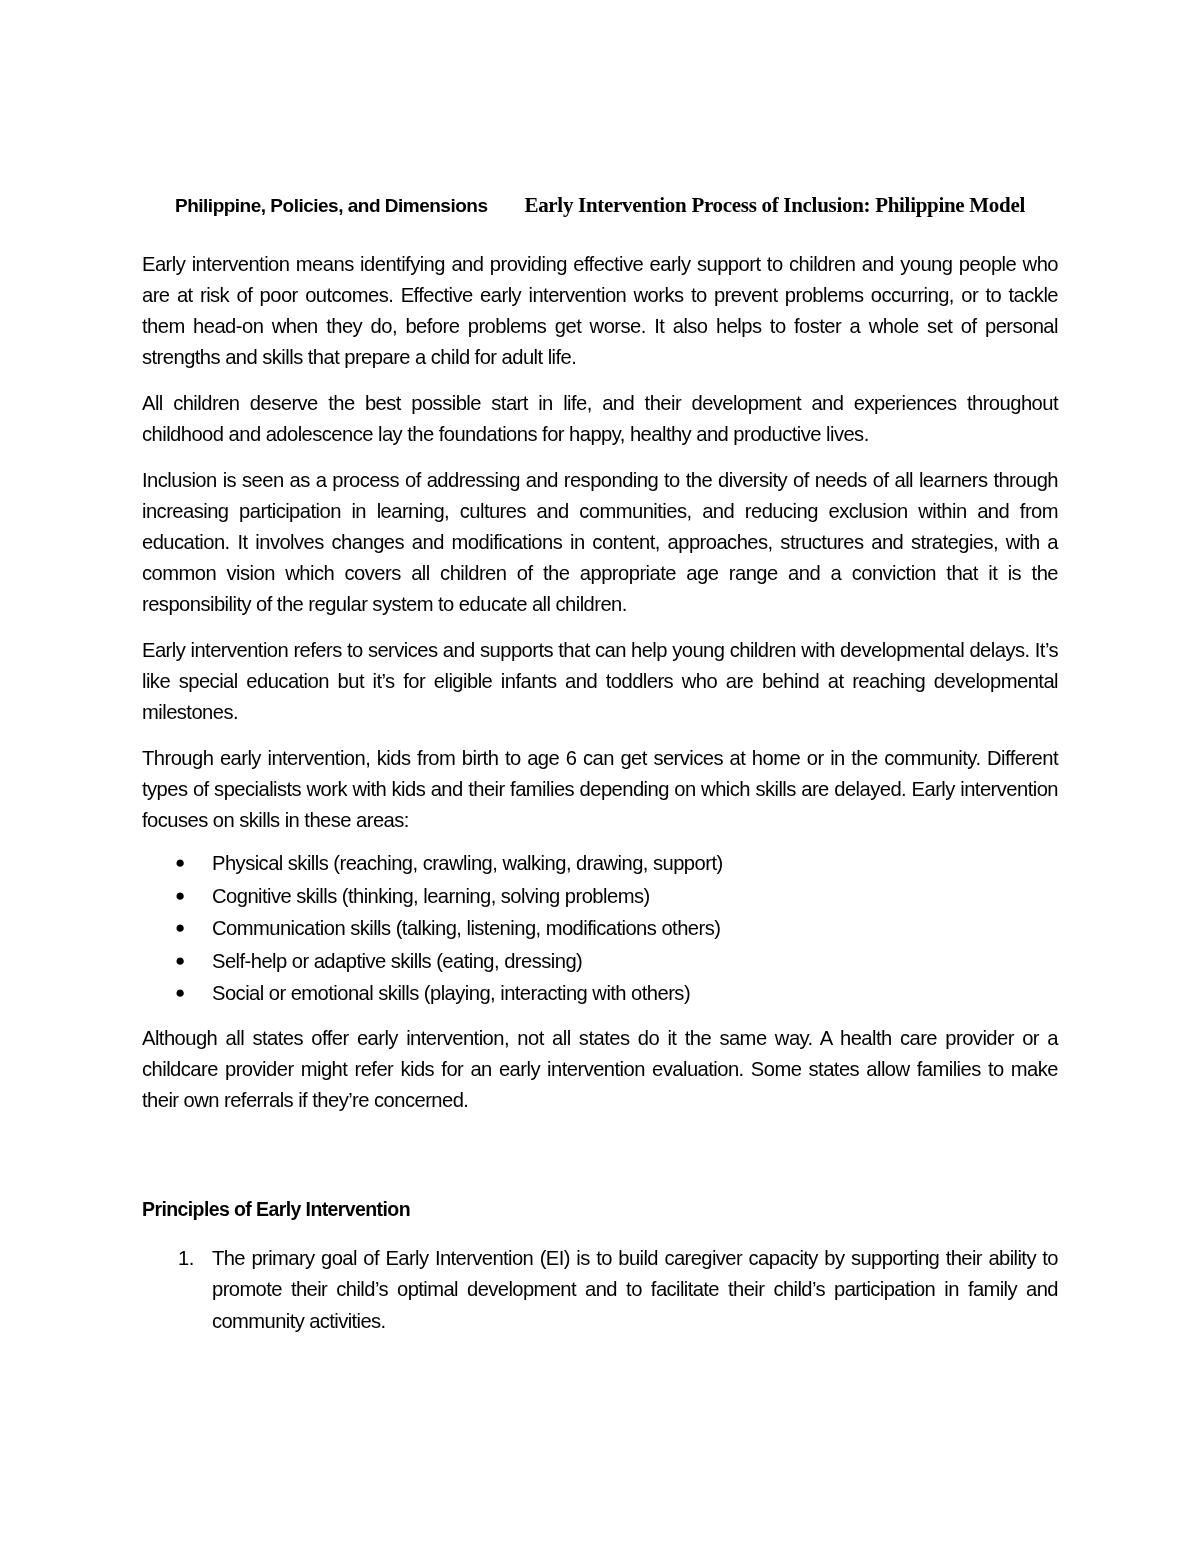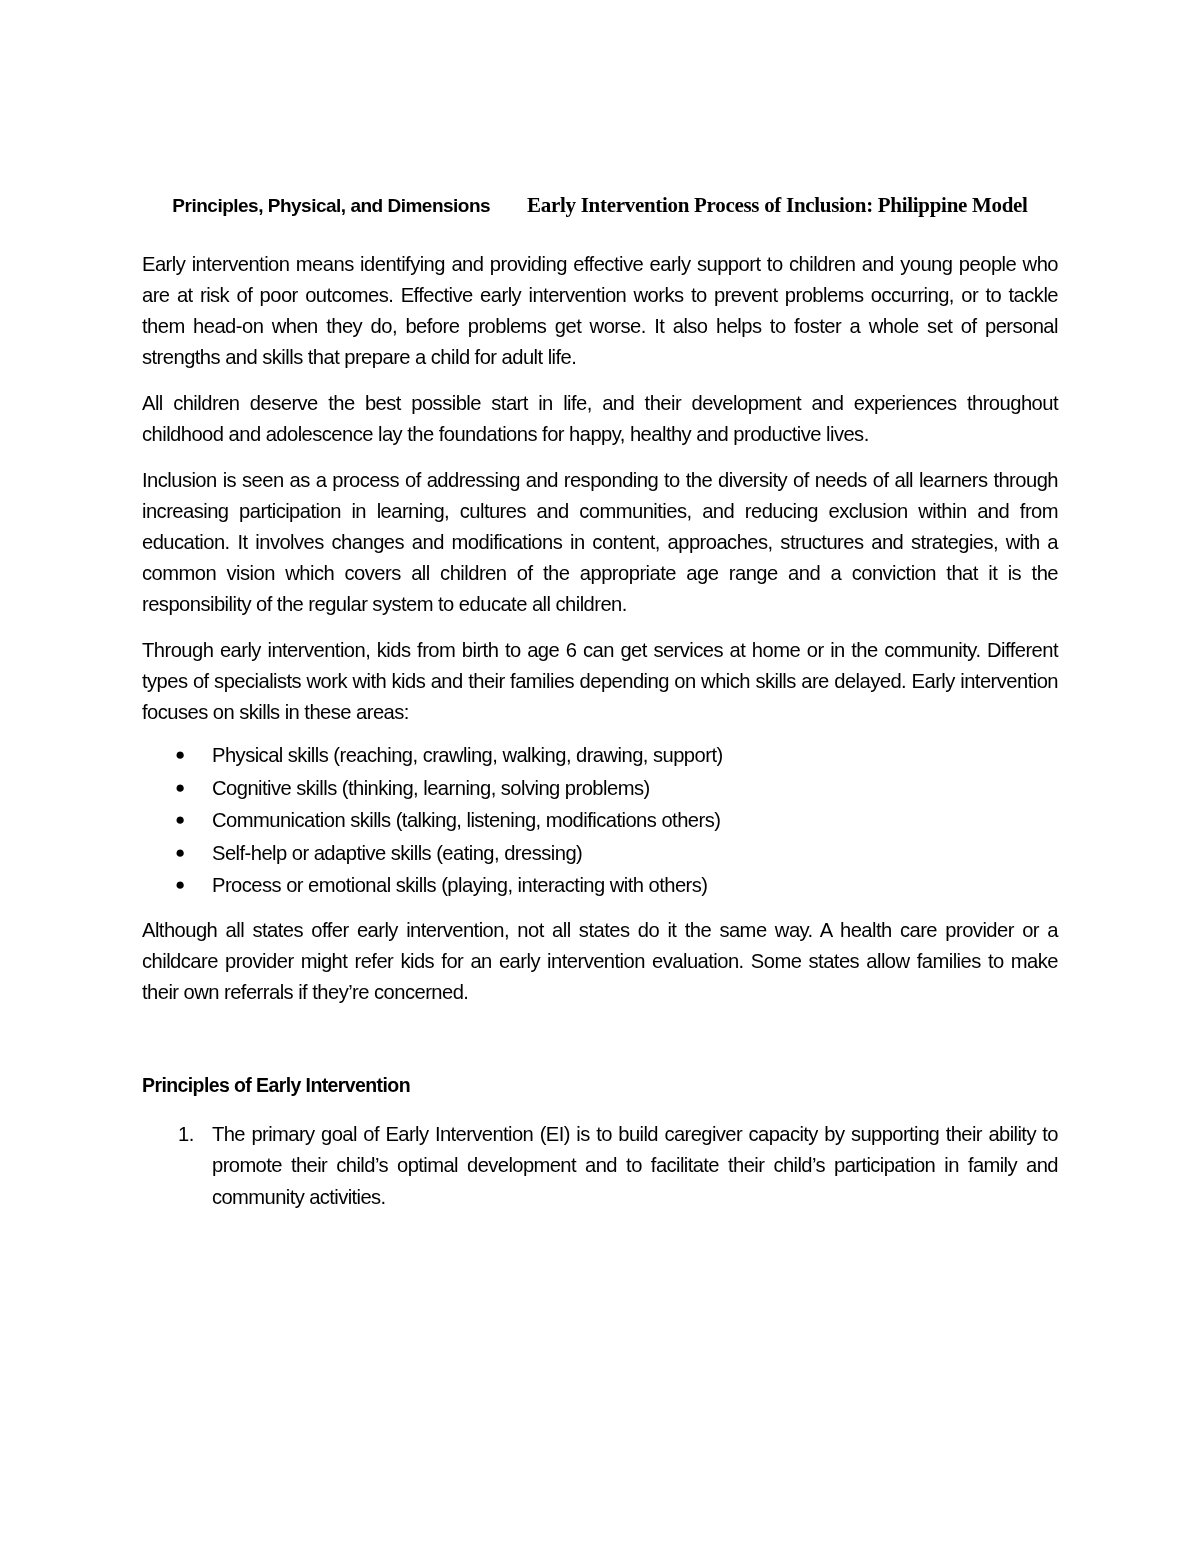--- a/index.html
+++ b/index.html
@@ -69,21 +69,21 @@
     }
     .spacer {
       height: 47px;
     }
     .section-heading {
       font-family: "Liberation Sans", sans-serif;
       font-weight: bold;
       font-size: 19.5px;
       line-height: 31px;
       letter-spacing: -0.6px;
-      margin: 0 0 18px 0;
+      margin: 16px 0 18px 0;
     }
     ol.numbered {
       list-style: none;
       margin: 0;
       padding: 0;
     }
     ol.numbered li {
       position: relative;
       padding-left: 70px;
       font-size: 20.2px;
@@ -97,26 +97,27 @@
       left: 36px;
       top: 0;
     }
   </style>
 </head>
 <body>
 
 <div class="page">
 
   <h1 class="title">
-    <span class="sans">Principles, Physical, and Dimensions</span><span class="serif"> Early Intervention Process of Inclusion: Philippine Model</span>
+    <span class="sans">Philippine, Policies, and Dimensions</span><span class="serif"> Early Intervention Process of Inclusion: Philippine Model</span>
   </h1>
 
   <p class="para">Early intervention means identifying and providing effective early support to children and young people who are at risk of poor outcomes. Effective early intervention works to prevent problems occurring, or to tackle them head-on when they do, before problems get worse. It also helps to foster a whole set of personal strengths and skills that prepare a child for adult life.</p>
   <p class="para">All children deserve the best possible start in life, and their development and experiences throughout childhood and adolescence lay the foundations for happy, healthy and productive lives.</p>
   <p class="para">Inclusion is seen as a process of addressing and responding to the diversity of needs of all learners through increasing participation in learning, cultures and communities, and reducing exclusion within and from education. It involves changes and modifications in content, approaches, structures and strategies, with a common vision which covers all children of the appropriate age range and a conviction that it is the responsibility of the regular system to educate all children.</p>
+  <p class="para">Early intervention refers to services and supports that can help young children with developmental delays. It’s like special education but it’s for eligible infants and toddlers who are behind at reaching developmental milestones.</p>
   <p class="para">Through early intervention, kids from birth to age 6 can get services at home or in the community. Different types of specialists work with kids and their families depending on which skills are delayed. Early intervention focuses on skills in these areas:</p>
 
   <ul class="bullets">
     <li>
       <span class="bullet">●</span>
       <span>Physical skills (reaching, crawling, walking, drawing, support)</span>
     </li>
     <li>
       <span class="bullet">●</span>
       <span>Cognitive skills (thinking, learning, solving problems)</span>
@@ -124,21 +125,21 @@
     <li>
       <span class="bullet">●</span>
       <span>Communication skills (talking, listening, modifications others)</span>
     </li>
     <li>
       <span class="bullet">●</span>
       <span>Self-help or adaptive skills (eating, dressing)</span>
     </li>
     <li>
       <span class="bullet">●</span>
-      <span>Process or emotional skills (playing, interacting with others)</span>
+      <span>Social or emotional skills (playing, interacting with others)</span>
     </li>
   </ul>
 
   <p class="para">Although all states offer early intervention, not all states do it the same way. A health care provider or a childcare provider might refer kids for an early intervention evaluation. Some states allow families to make their own referrals if they’re concerned.</p>
 
   <div class="spacer"></div>
 
   <h2 class="section-heading">Principles of Early Intervention</h2>
 
   <ol class="numbered">

